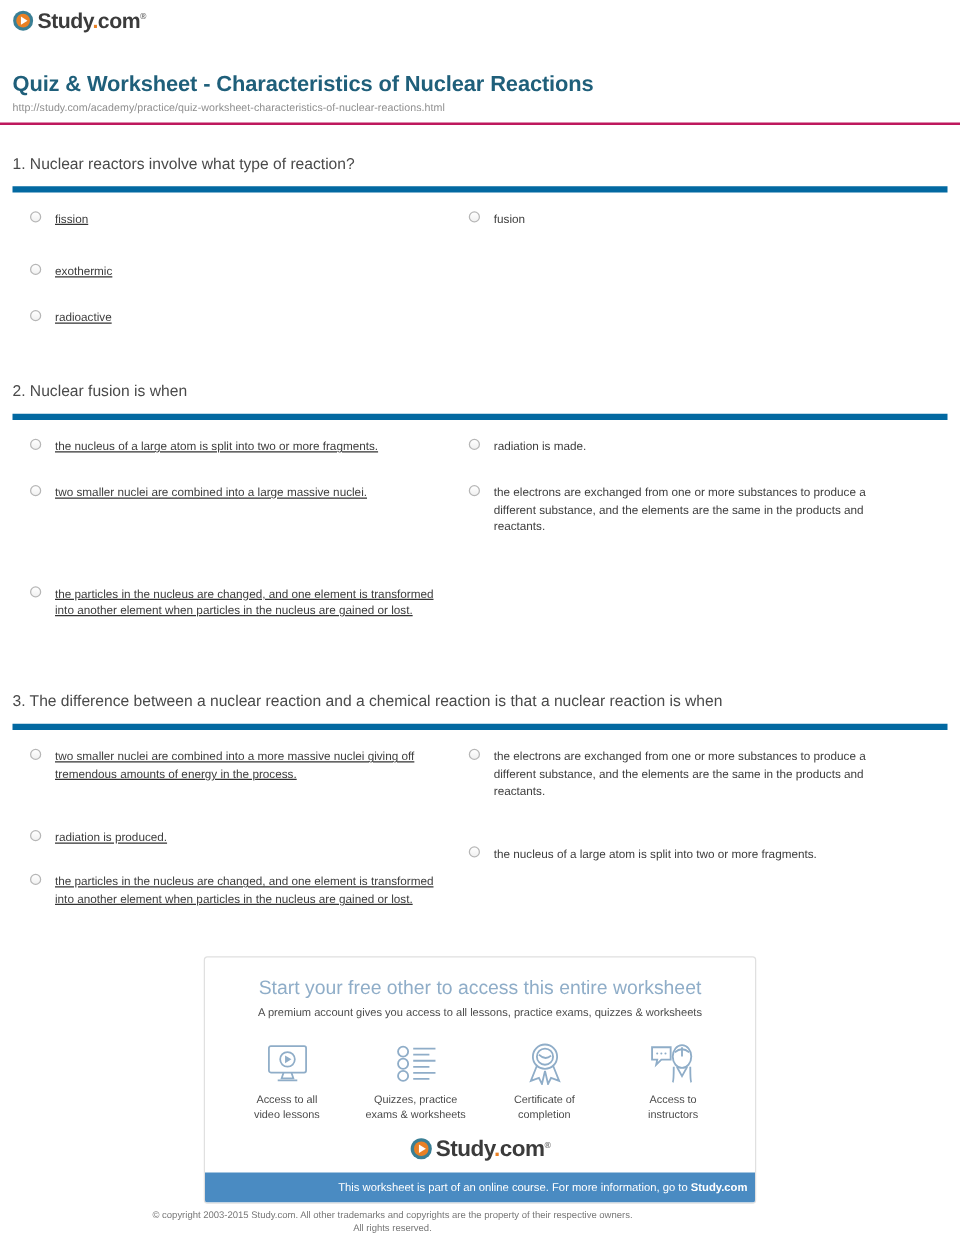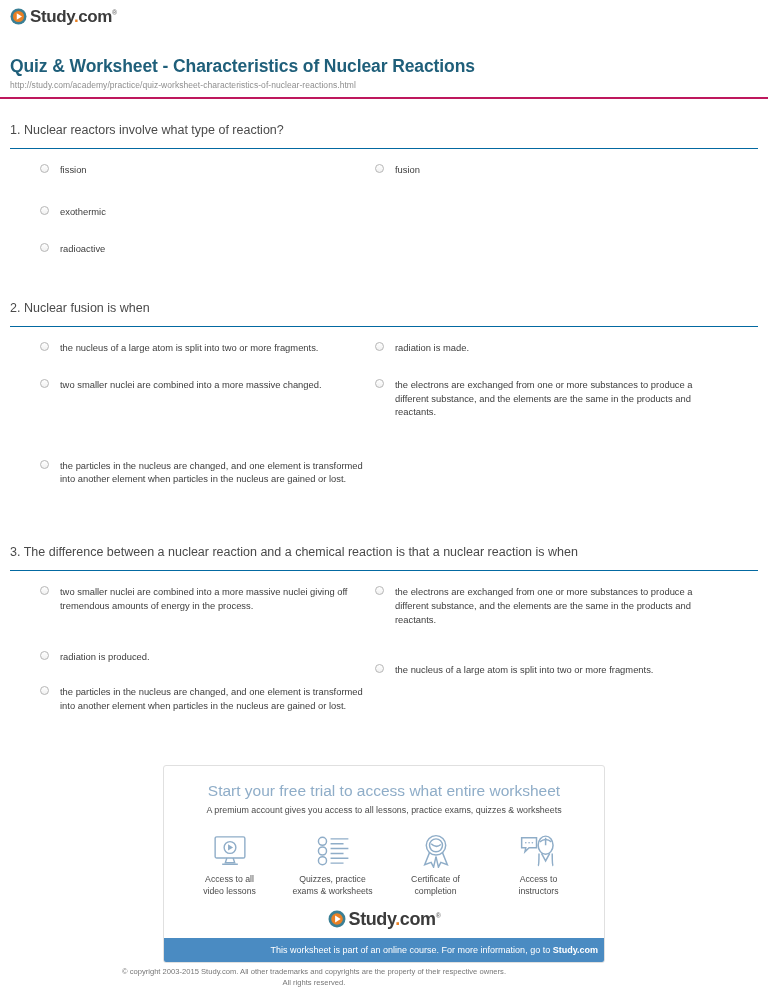--- a/index.html
+++ b/index.html
@@ -67,31 +67,31 @@
     padding: 0 10px;
   }
   .question {
     margin-top: 22px;
   }
   .question-prompt {
     font-size: 12.5px;
     color: #4a4a4a;
     line-height: 1.45;
     padding: 0 4px 9px 0;
-    border-bottom: 1px solid #0369a1;
+    border-bottom: 5px solid #0369a1;
   }
   .answers {
     position: relative;
     margin-top: 14px;
   }
   .answer-col {
     position: absolute;
     top: 0;
   }
-  .answer-col.left  { left: 30px;  width: 330px; }
+  .answer-col.left  { left: 14px;  width: 330px; text-decoration: underline; }
   .answer-col.right { left: 365px; width: 340px; }
 
   .answer {
     position: relative;
     padding-left: 20px;
     font-size: 9.4px;
     color: #3d3d3d;
     line-height: 1.45;
     margin-bottom: 24px;
   }
@@ -236,21 +236,21 @@
   <div class="question" style="margin-top:24px">
     <div class="question-prompt">2. Nuclear fusion is when</div>
     <div class="answers" style="height:172px">
       <div class="answer-col left">
         <div class="answer" style="margin-bottom:23px">
           <span class="radio"></span>
           <span>the nucleus of a large atom is split into two or more fragments.</span>
         </div>
         <div class="answer" style="margin-bottom:67px">
           <span class="radio"></span>
-          <span>two smaller nuclei are combined into a more massive changed.</span>
+          <span>two smaller nuclei are combined into a large massive nuclei.</span>
         </div>
         <div class="answer">
           <span class="radio"></span>
           <span>the particles in the nucleus are changed, and one element is transformed into another element when particles in the nucleus are gained or lost.</span>
         </div>
       </div>
       <div class="answer-col right">
         <div class="answer" style="margin-bottom:23px">
           <span class="radio"></span>
           <span>radiation is made.</span>
@@ -289,21 +289,21 @@
           <span class="radio"></span>
           <span>the nucleus of a large atom is split into two or more fragments.</span>
         </div>
       </div>
     </div>
   </div>
 
 </div>
 
 <div class="promo">
-  <div class="promo-head">Start your free trial to access what entire worksheet</div>
+  <div class="promo-head">Start your free other to access this entire worksheet</div>
   <div class="promo-sub">A premium account gives you access to all lessons, practice exams, quizzes &amp; worksheets</div>
 
   <div class="promo-features">
 
     <div class="feature">
       <div class="feature-icon">
         <svg width="36" height="32" viewBox="0 0 46 40" fill="none" stroke="#8fadc8" stroke-width="1.8">
           <rect x="4" y="2" width="38" height="27" rx="2"></rect>
           <circle cx="23" cy="15.5" r="7.5"></circle>
           <polygon points="20.5,11.5 27,15.5 20.5,19.5" fill="#8fadc8" stroke="none"></polygon>

